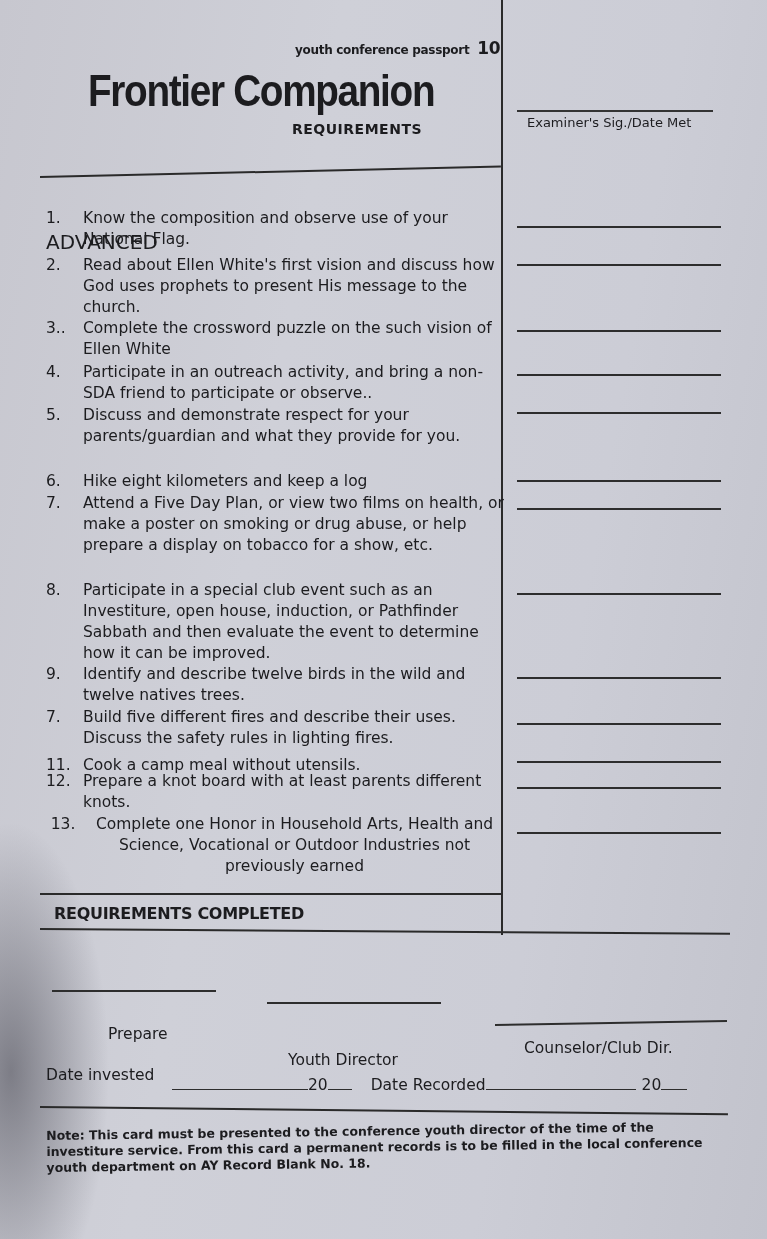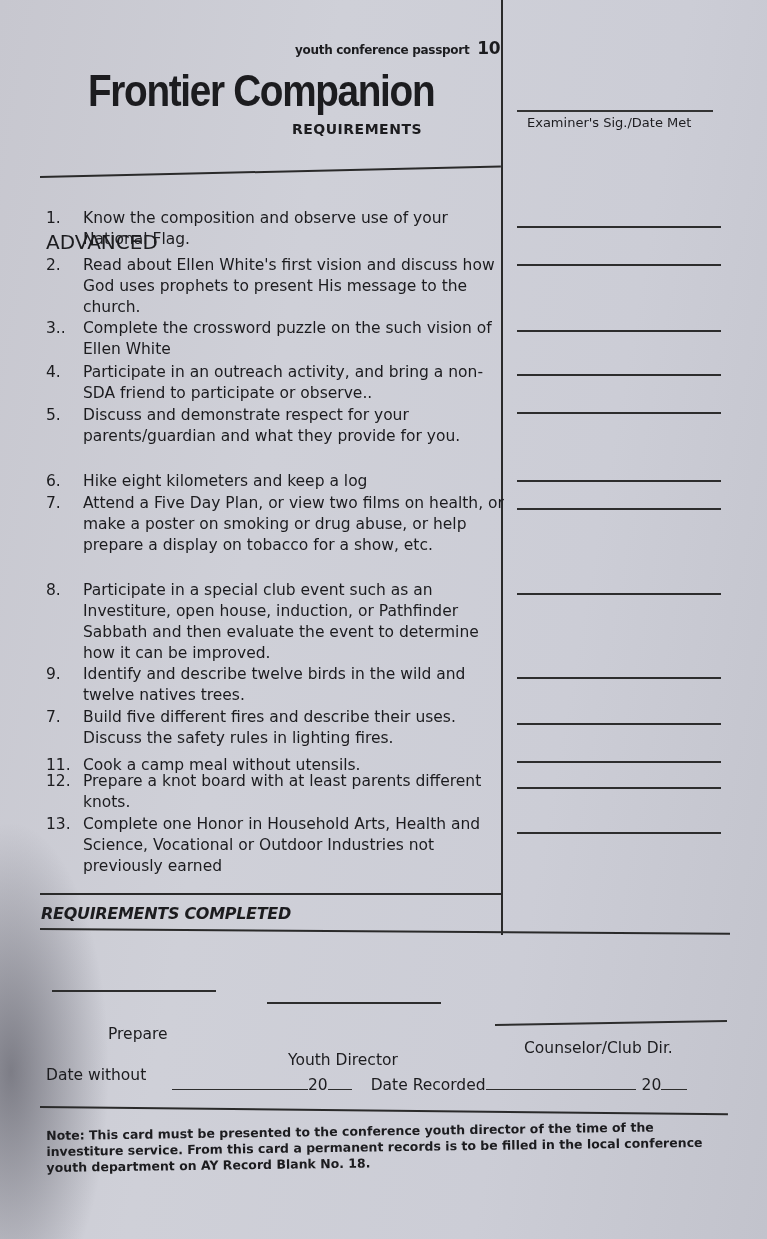--- a/index.html
+++ b/index.html
@@ -22,21 +22,21 @@
   .title { position: absolute; left: 88px; top: 66px; font-family: "Liberation Sans", sans-serif; font-weight: bold; font-size: 44px; letter-spacing: -1.5px; transform: scaleX(0.88); transform-origin: left; white-space: nowrap; }
   .subtitle { position: absolute; left: 292px; top: 121px; font-size: 14px; font-weight: bold; letter-spacing: 0.5px; }
   .examiner-line { position: absolute; left: 517px; top: 110px; width: 196px; height: 2px; background: #333; }
   .examiner-label { position: absolute; left: 527px; top: 115px; font-size: 13px; }
   .section-title { position: absolute; left: 46px; top: 202px; font-size: 20px; font-weight: normal; margin-top: 28px; }
   .req-list { position: absolute; left: 46px; top: 208px; width: 460px; margin: 0; padding: 0; list-style: none; }
   .req { position: absolute; left: 0; width: 460px; font-size: 15.5px; line-height: 21px; }
   .req .num { position: absolute; left: 0; top: 0; width: 34px; }
   .req .text { display: block; margin-left: 37px; }
   .sig-line { position: absolute; left: 517px; width: 204px; height: 2px; background: #2d2d2d; }
-  .completed { position: absolute; left: 41px; top: 904px; font-size: 16px; font-weight: bold; letter-spacing: -0.3px; font-style: italic; }
+  .completed { position: absolute; left: 54px; top: 904px; font-size: 16px; font-weight: bold; letter-spacing: -0.3px; }
   .sign-line { position: absolute; height: 2px; background: #2d2d2d; }
   .sign-label { position: absolute; font-size: 15.5px; }
   .date-row { position: absolute; font-size: 15.5px; white-space: nowrap; }
   .blank { display: inline-block; border-bottom: 1.5px solid #2d2d2d; height: 14px; vertical-align: baseline; }
   .note { position: absolute; left: 46px; top: 1128px; width: 684px; font-size: 12.5px; line-height: 16px; font-weight: bold; transform: rotate(-0.8deg); transform-origin: left top; }
 </style>
 </head>
 <body>
 
 <div class="shadow"></div>
@@ -99,21 +99,21 @@
       <span class="text">Build five different fires and describe their uses. Discuss the safety rules in lighting fires.</span>
     </li>
   <li class="req" style="top:541px;margin-top:6px;">
       <span class="num">11.</span>
       <span class="text">Cook a camp meal without utensils.</span>
     </li>
   <li class="req" style="top:563px;">
       <span class="num">12.</span>
       <span class="text">Prepare a knot board with at least parents different knots.</span>
     </li>
-  <li class="req" style="top:606px;">
+  <li class="req" style="top:606px;text-align:center;">
       <span class="num">13.</span>
       <span class="text">Complete one Honor in Household Arts, Health and Science, Vocational or Outdoor Industries not previously earned</span>
     </li>
 </ul>
 
 <div class="sig-line" style="top:226px;"></div>
 <div class="sig-line" style="top:264px;"></div>
 <div class="sig-line" style="top:330px;"></div>
 <div class="sig-line" style="top:374px;"></div>
 <div class="sig-line" style="top:412px;"></div>
@@ -133,21 +133,21 @@
 <div class="sign-line" style="left:52px; top:990px; width:164px;"></div>
 <div class="sign-label" style="left:108px; top:1025px;">Prepare</div>
 
 <div class="sign-line" style="left:267px; top:1002px; width:174px;"></div>
 <div class="sign-label" style="left:288px; top:1034px;margin-top:17px;">Youth Director</div>
 
 <div class="sign-line" style="left:495px; top:1022px; width:232px; transform:rotate(-1deg);"></div>
 <div class="sign-label" style="left:524px; top:1039px;">Counselor/Club Dir.</div>
 
 <div class="date-row" style="left:46px; top:1066px;">
-  <span>Date without</span>
+  <span>Date invested</span>
 </div>
 <div class="date-row" style="left:172px; top:1075px;">
   <span class="blank" style="width:136px;"></span><span>20</span><span class="blank" style="width:24px;"></span>
   <span style="margin-left:14px;">Date Recorded</span><span class="blank" style="width:150px;"></span><span style="margin-left:6px;">20</span><span class="blank" style="width:26px;"></span>
 </div>
 
 <div class="hline" style="left:40px; top:1106px; width:688px; transform:rotate(0.6deg); transform-origin:left;"></div>
 
 <div class="note">Note: This card must be presented to the conference youth director of the time of the investiture service. From this card a permanent records is to be filled in the local conference youth department on AY Record Blank No. 18.</div>
 

